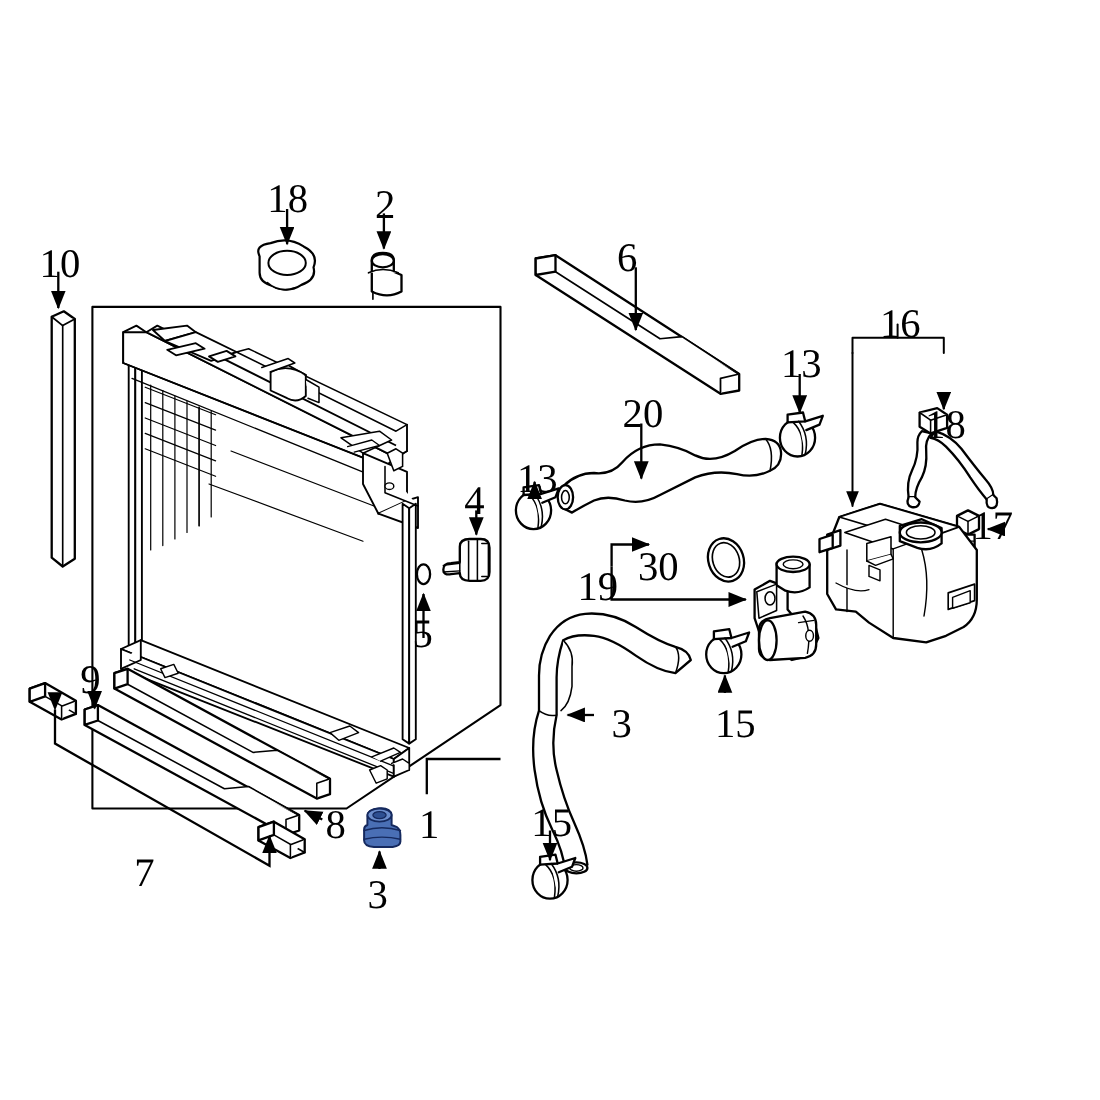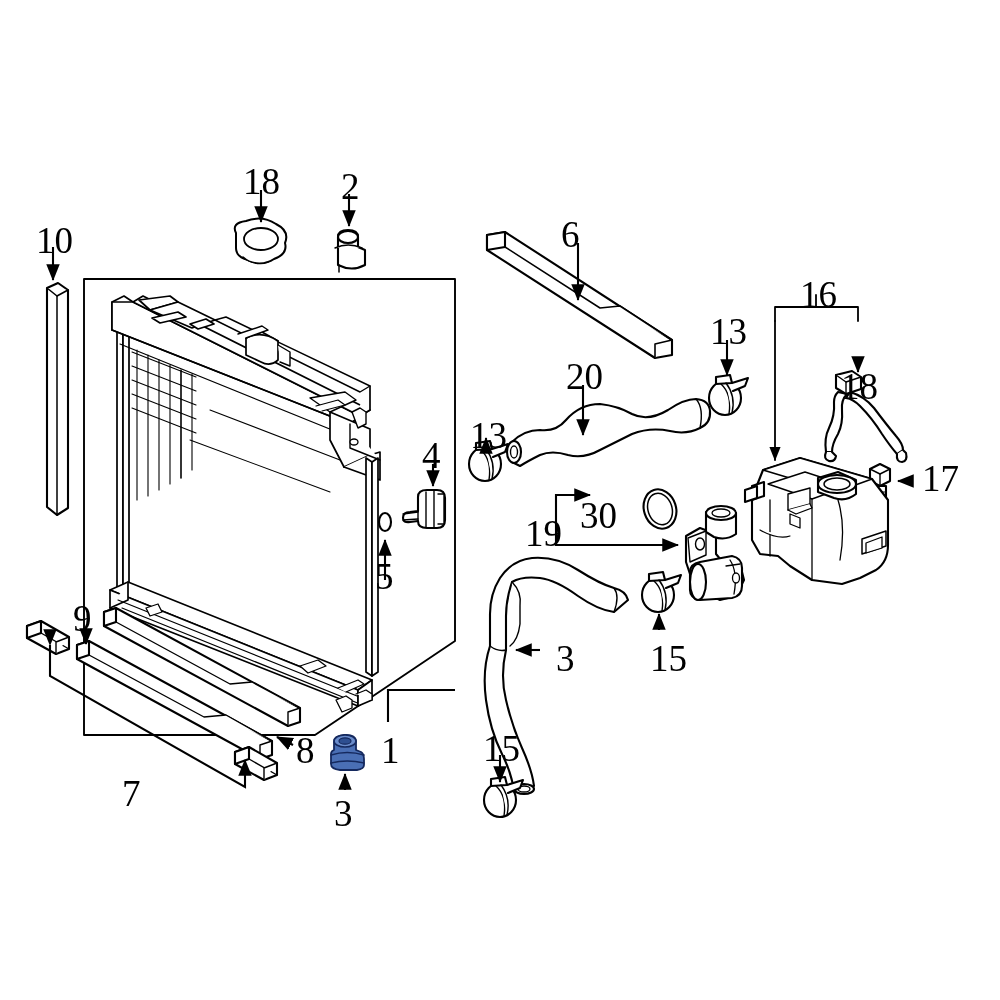--- a/index.html
+++ b/index.html
@@ -358,21 +358,21 @@
 <div class="num" style="left:36px;  top:222px; font-size:37px;text-align:center;">10</div>
 <div class="num" style="left:243px; top:163px; font-size:37px;">18</div>
 <div class="num" style="left:341px; top:168px; font-size:37px;">2</div>
 <div class="num" style="left:561px; top:216px; font-size:37px;">6</div>
 <div class="num" style="left:800px; top:276px; font-size:37px;">16</div>
 <div class="num" style="left:710px; top:313px; font-size:37px;">13</div>
 <div class="num" style="left:841px; top:340px; font-size:37px;margin-top:28px;">18</div>
 <div class="num" style="left:470px; top:417px; font-size:37px;">13</div>
 <div class="num" style="left:566px; top:358px; font-size:37px;">20</div>
 <div class="num" style="left:422px; top:437px; font-size:37px;">4</div>
-<div class="num" style="left:922px; top:460px; font-size:37px;">17</div>
+<div class="num" style="left:884px; top:460px; font-size:37px;">17</div>
 <div class="num" style="left:525px; top:515px; font-size:37px;">19</div>
 <div class="num" style="left:580px; top:497px; font-size:37px;">30</div>
 <div class="num" style="left:375px; top:558px; font-size:37px;">5</div>
 <div class="num" style="left:73px;  top:600px; font-size:37px;">9</div>
 <div class="num" style="left:650px; top:640px; font-size:37px;">15</div>
 <div class="num" style="left:556px; top:640px; font-size:37px;">3</div>
 <div class="num" style="left:296px; top:732px; font-size:37px;">8</div>
 <div class="num" style="left:381px; top:732px; font-size:37px;">1</div>
 <div class="num" style="left:122px; top:775px; font-size:37px;">7</div>
 <div class="num" style="left:483px; top:730px; font-size:37px;">15</div>

